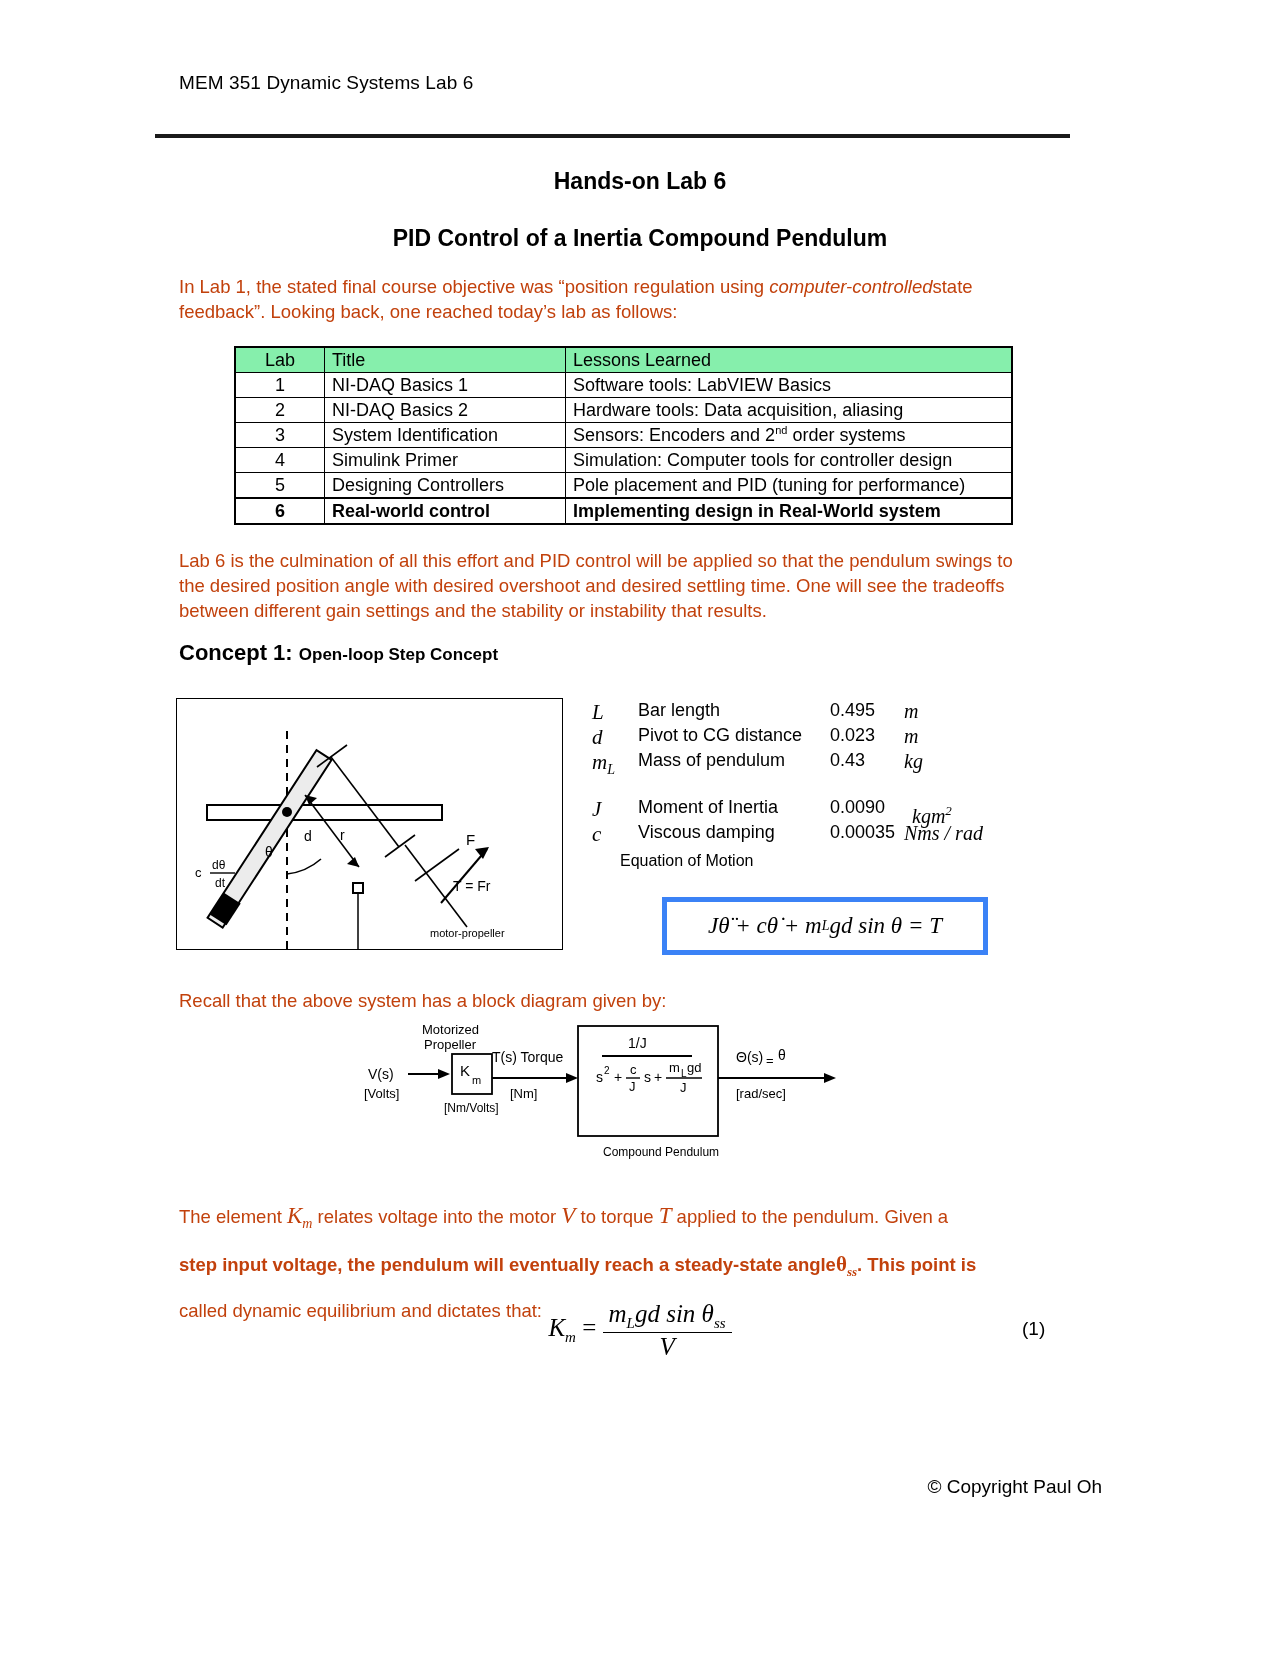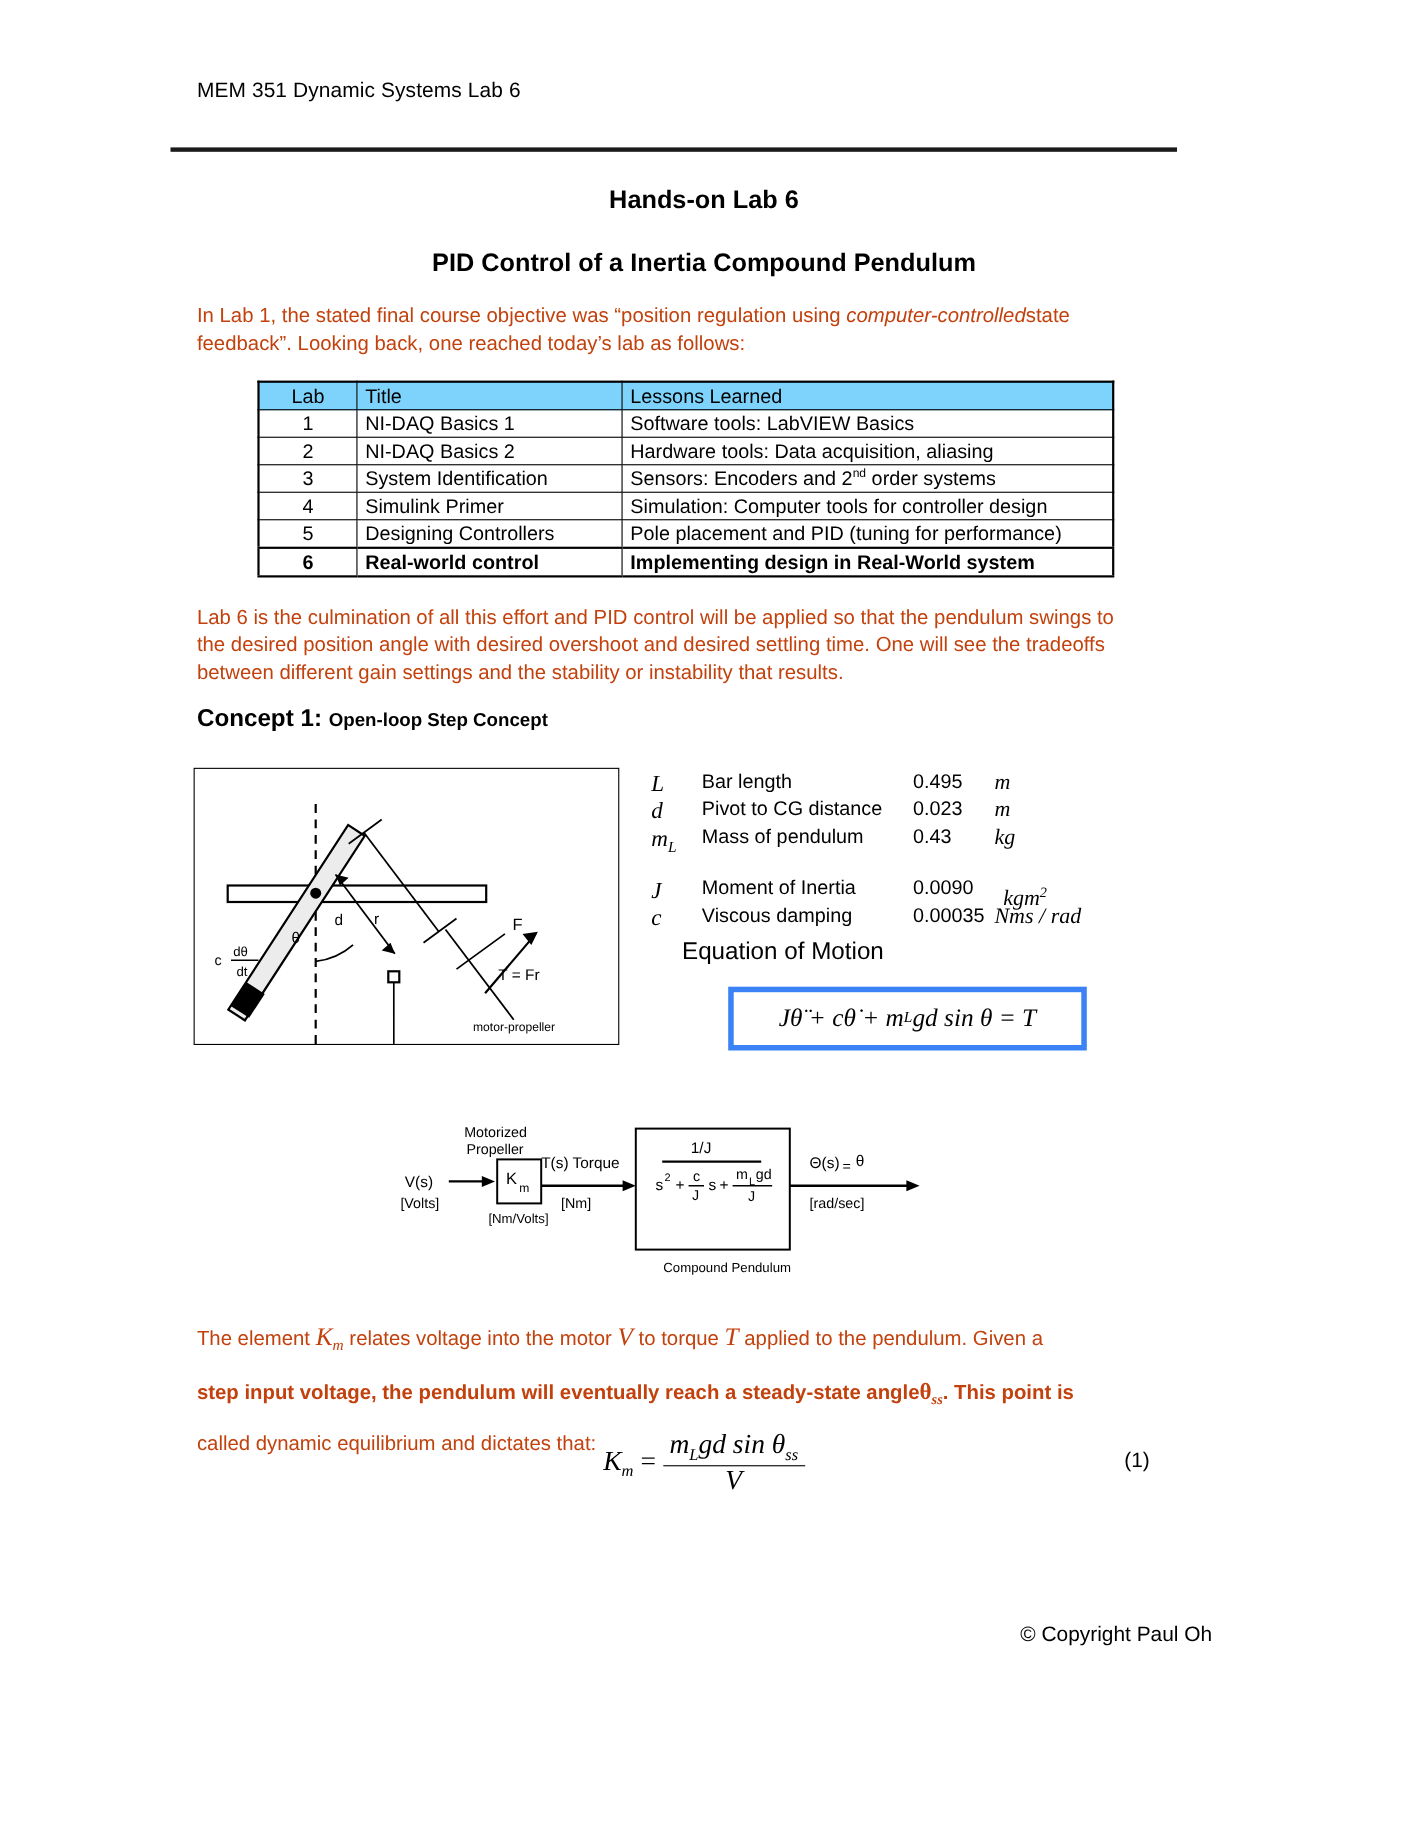--- a/index.html
+++ b/index.html
@@ -56,21 +56,21 @@
   }
   .lab-table td, .lab-table th {
     border:1px solid #000;
     padding:1px 7px;
     height:22px;
     font-weight:normal;
     text-align:left;
     vertical-align:middle;
     white-space:nowrap;
   }
-  .lab-table thead td { background:#7dd3fc; }
+  .lab-table thead td { background:#86efac; }
   .lab-table td.c-lab { width:74px; text-align:center; }
   .lab-table td.c-title { width:226px; }
   .lab-table tbody tr.bold-row td { font-weight:bold; }
   .lab-table tbody tr.bold-row td { border-top:2px solid #000; border-bottom:2px solid #000;}
   .lab-table { border:2px solid #000; }
   sup.sm { font-size:11px; vertical-align:super; }
 
   
   .concept-head {
     position:absolute; left:179px; top:640px;
@@ -97,21 +97,21 @@
            font-family:"Liberation Serif", serif; font-style:italic; font-size:21px; }
   .pname { position:absolute; left:46px; }
   .pval  { position:absolute; left:238px; }
   .punit { position:absolute; left:312px;
            font-family:"Liberation Serif", serif; font-style:italic; font-size:20px; }
   .sub-s { font-size:14px; vertical-align:sub; }
   .sup-s { font-size:13px; vertical-align:super; }
   .gap { height:22px; }
   .eom-label {
     position:absolute; left:620px; top:852px;
-    font-size:22px;
+    font-size:16px;
   }
   .eom-box {
     position:absolute; left:662px; top:897px;
     width:316px; height:48px;
     border:5px solid #3b82f6;
     display:flex; align-items:center; justify-content:center;
     font-family:"Liberation Serif", serif; font-style:italic; font-size:23px;
   }
 
   
@@ -287,20 +287,21 @@
     </div>
   </div>
 
   <div class="eom-label">Equation of Motion</div>
   <div class="eom-box">
     <span>Jθ̈ + cθ̇ + m</span>
       <span class="sub-s">L</span>
       <span>gd sin θ = T</span>
   </div>
 
+  <div class="para p-recall">Recall that the above system has a block diagram given by:</div>
 
   <div class="bd">
     <svg width="560" height="150" viewBox="0 0 560 150">
 
       <text x="62" y="18" font-family="Liberation Sans, sans-serif" font-size="13">Motorized</text>
       <text x="64" y="33" font-family="Liberation Sans, sans-serif" font-size="13">Propeller</text>
 
       <text x="8" y="63" font-family="Liberation Sans, sans-serif" font-size="14">V(s)</text>
       <text x="4" y="82" font-family="Liberation Sans, sans-serif" font-size="13">[Volts]</text>
       <line x1="48" y1="58" x2="84" y2="58" stroke="#000" stroke-width="2.2"></line>

